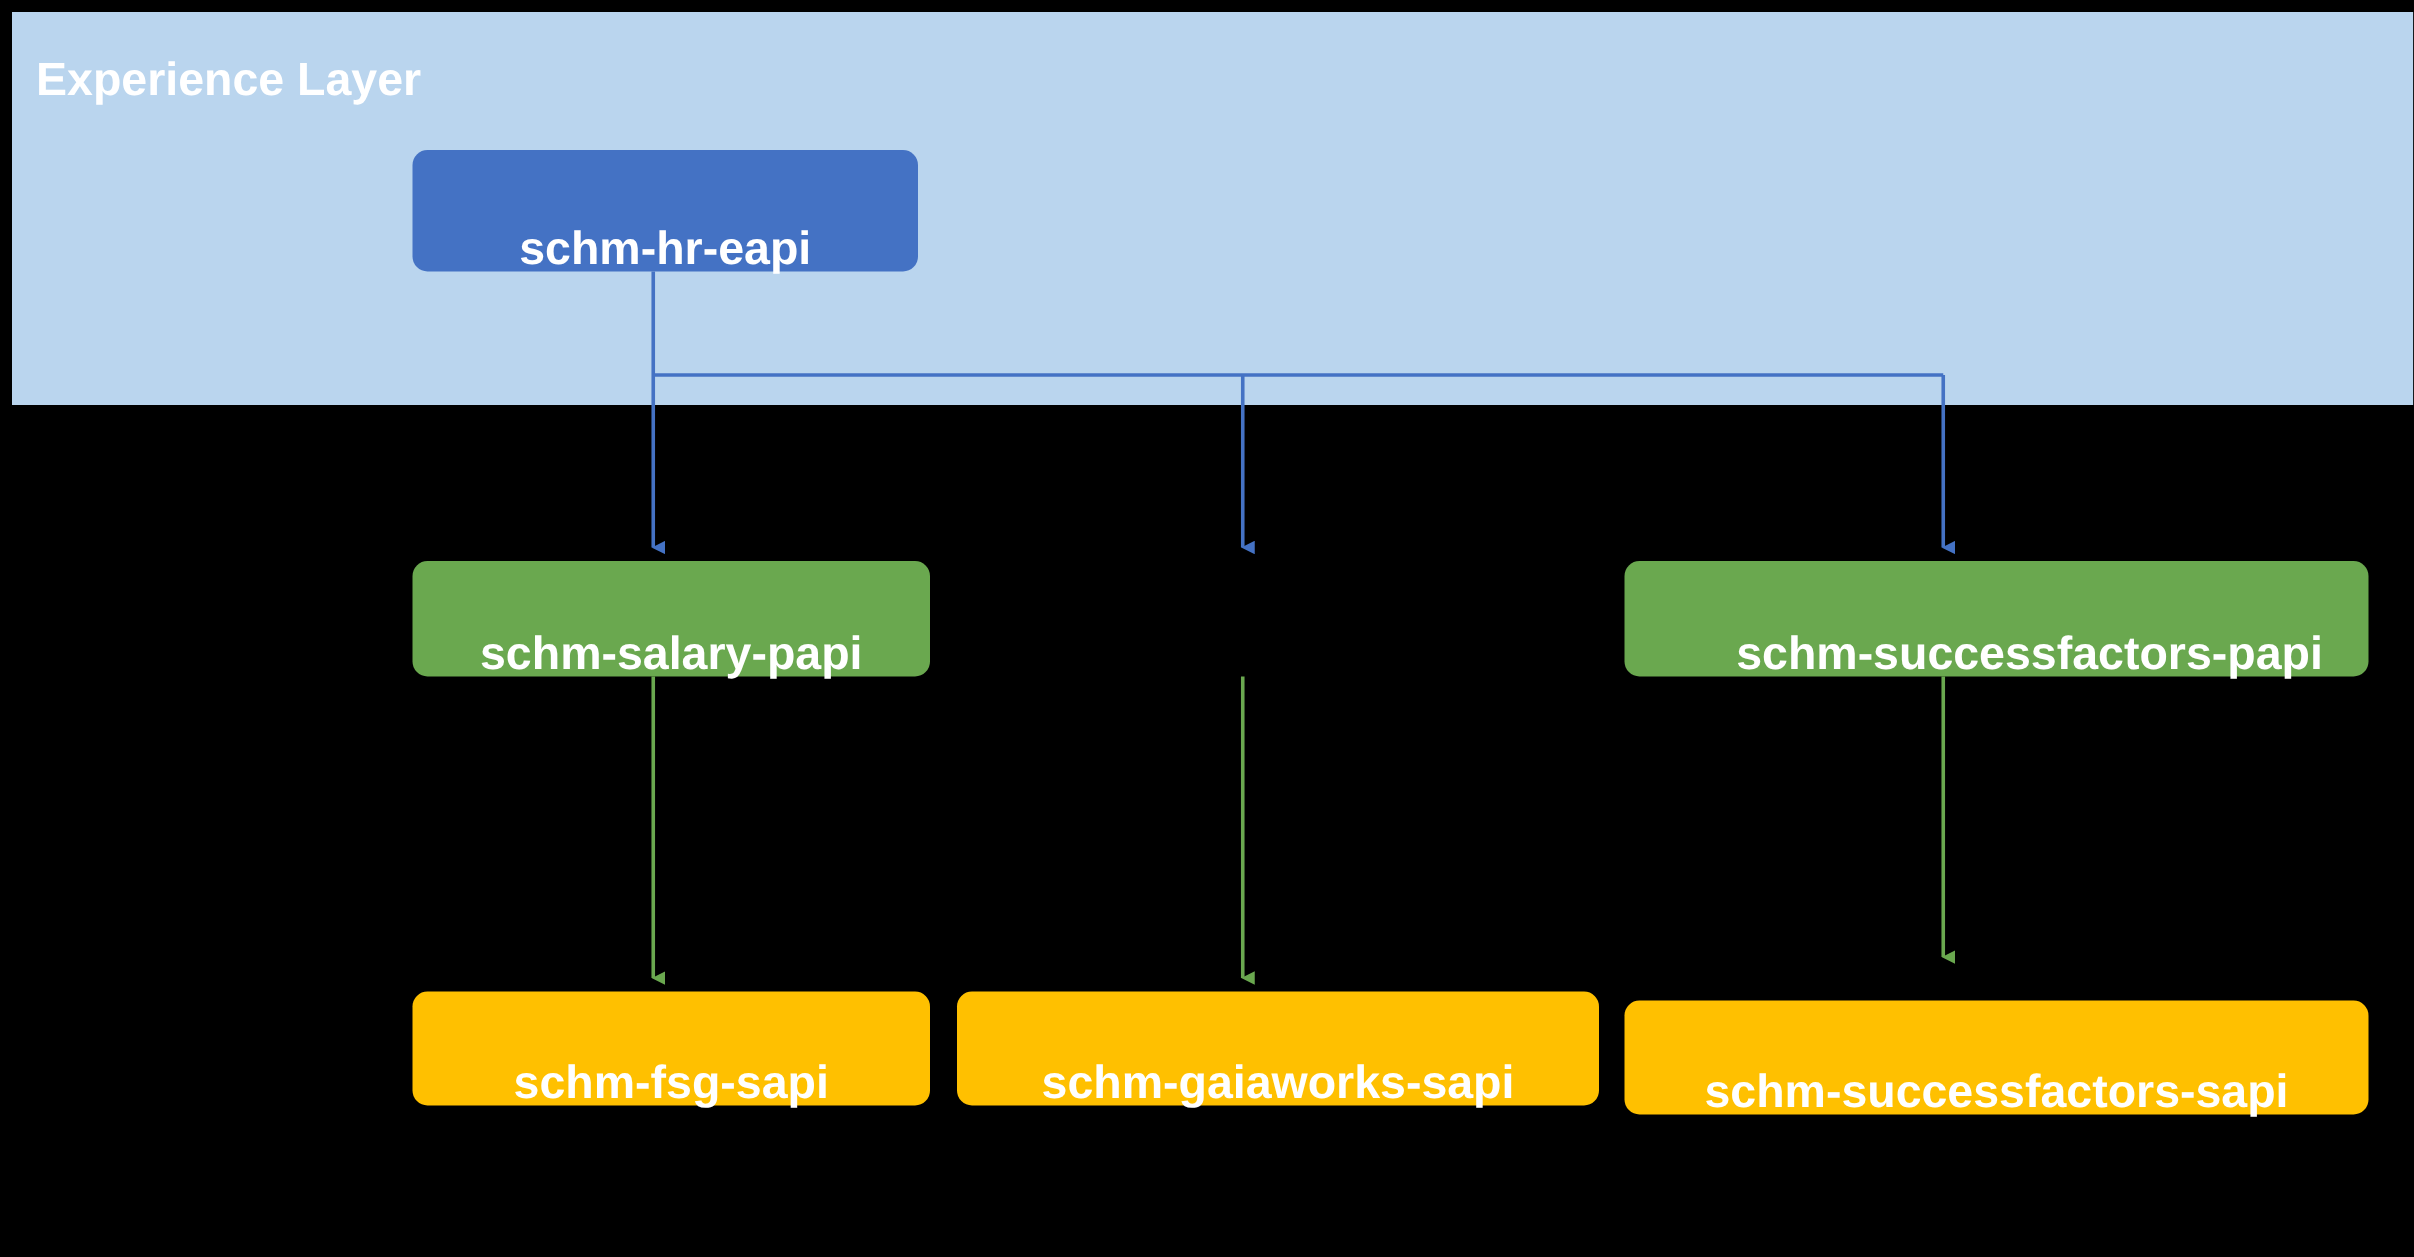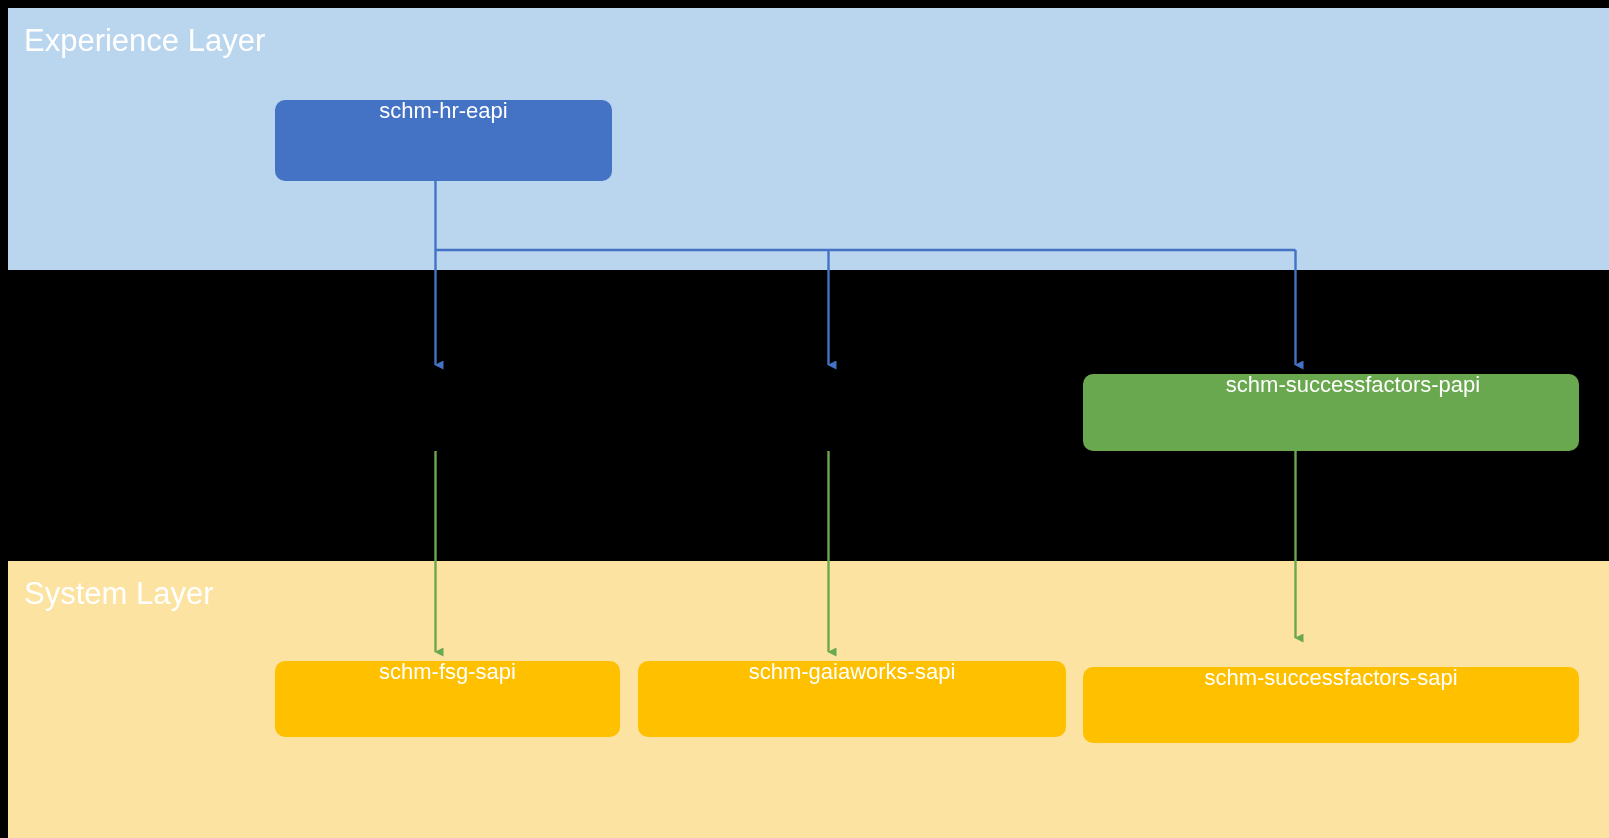--- a/index.html
+++ b/index.html
@@ -36,39 +36,39 @@
     background: #c7e0b3;
   }
   #layer-system {
     top: 561px;
     height: 277px;
     background: #fce3a1;
   }
   .layer-title {
     position: absolute;
     left: 16px;
-    top: 14px;
+    top: 26px;
     font-size: 31px;
-    font-weight: 400;
+    font-weight: 700;
     color: #ffffff;
     letter-spacing: 0px;
     white-space: nowrap;
     line-height: 1.2;
   }
 
   
   .node {
     position: absolute;
     display: flex;
-    align-items: flex-start;
+    align-items: flex-end;
     justify-content: center;
     border-radius: 10px;
     color: #ffffff;
-    font-size: 22px;
-    font-weight: 400;
+    font-size: 31px;
+    font-weight: 700;
     white-space: nowrap;
     box-sizing: border-box;
     line-height: 1;
   }
   .node.eapi {
     background: #4472c4;
   }
   .node.papi {
     background: #6aa84f;
   }
@@ -102,23 +102,20 @@
 </head>
 <body>
 
 <div id="canvas">
 
   <div class="layer" id="layer-experience">
     <div class="layer-title">Experience Layer</div>
   </div>
 
 
-  <div class="layer" id="layer-system">
-    <div class="layer-title">System Layer</div>
-  </div>
 
   <svg id="connectors" viewBox="0 0 1609 838" xmlns="http://www.w3.org/2000/svg">
     <defs>
       <marker id="arrow-blue" markerWidth="9" markerHeight="9" refX="4.5" refY="8" orient="auto" markerUnits="userSpaceOnUse">
         <path d="M0,0 L9,0 L4.5,9 z" fill="#4472c4"></path>
       </marker>
       <marker id="arrow-green" markerWidth="9" markerHeight="9" refX="4.5" refY="8" orient="auto" markerUnits="userSpaceOnUse">
         <path d="M0,0 L9,0 L4.5,9 z" fill="#6aa84f"></path>
       </marker>
     </defs>
@@ -135,20 +132,23 @@
 
     <path d="M435.5,451 L435.5,652" stroke="#6aa84f" stroke-width="2.4" fill="none" marker-end="url(#arrow-green)"></path>
     <path d="M828.5,451 L828.5,652" stroke="#6aa84f" stroke-width="2.4" fill="none" marker-end="url(#arrow-green)"></path>
     <path d="M1295.5,451 L1295.5,638" stroke="#6aa84f" stroke-width="2.4" fill="none" marker-end="url(#arrow-green)"></path>
   </svg>
 
   <div class="node eapi" id="node-schm-hr-eapi">
     <span>schm-hr-eapi</span>
   </div>
 
+  <div class="node papi" id="node-schm-salary-papi">
+    <span>schm-salary-papi</span>
+  </div>
   <div class="node papi" id="node-schm-successfactors-papi">
     <span>schm-successfactors-papi</span>
   </div>
 
   <div class="node sapi" id="node-schm-fsg-sapi">
     <span>schm-fsg-sapi</span>
   </div>
   <div class="node sapi" id="node-schm-gaiaworks-sapi">
     <span>schm-gaiaworks-sapi</span>
   </div>

